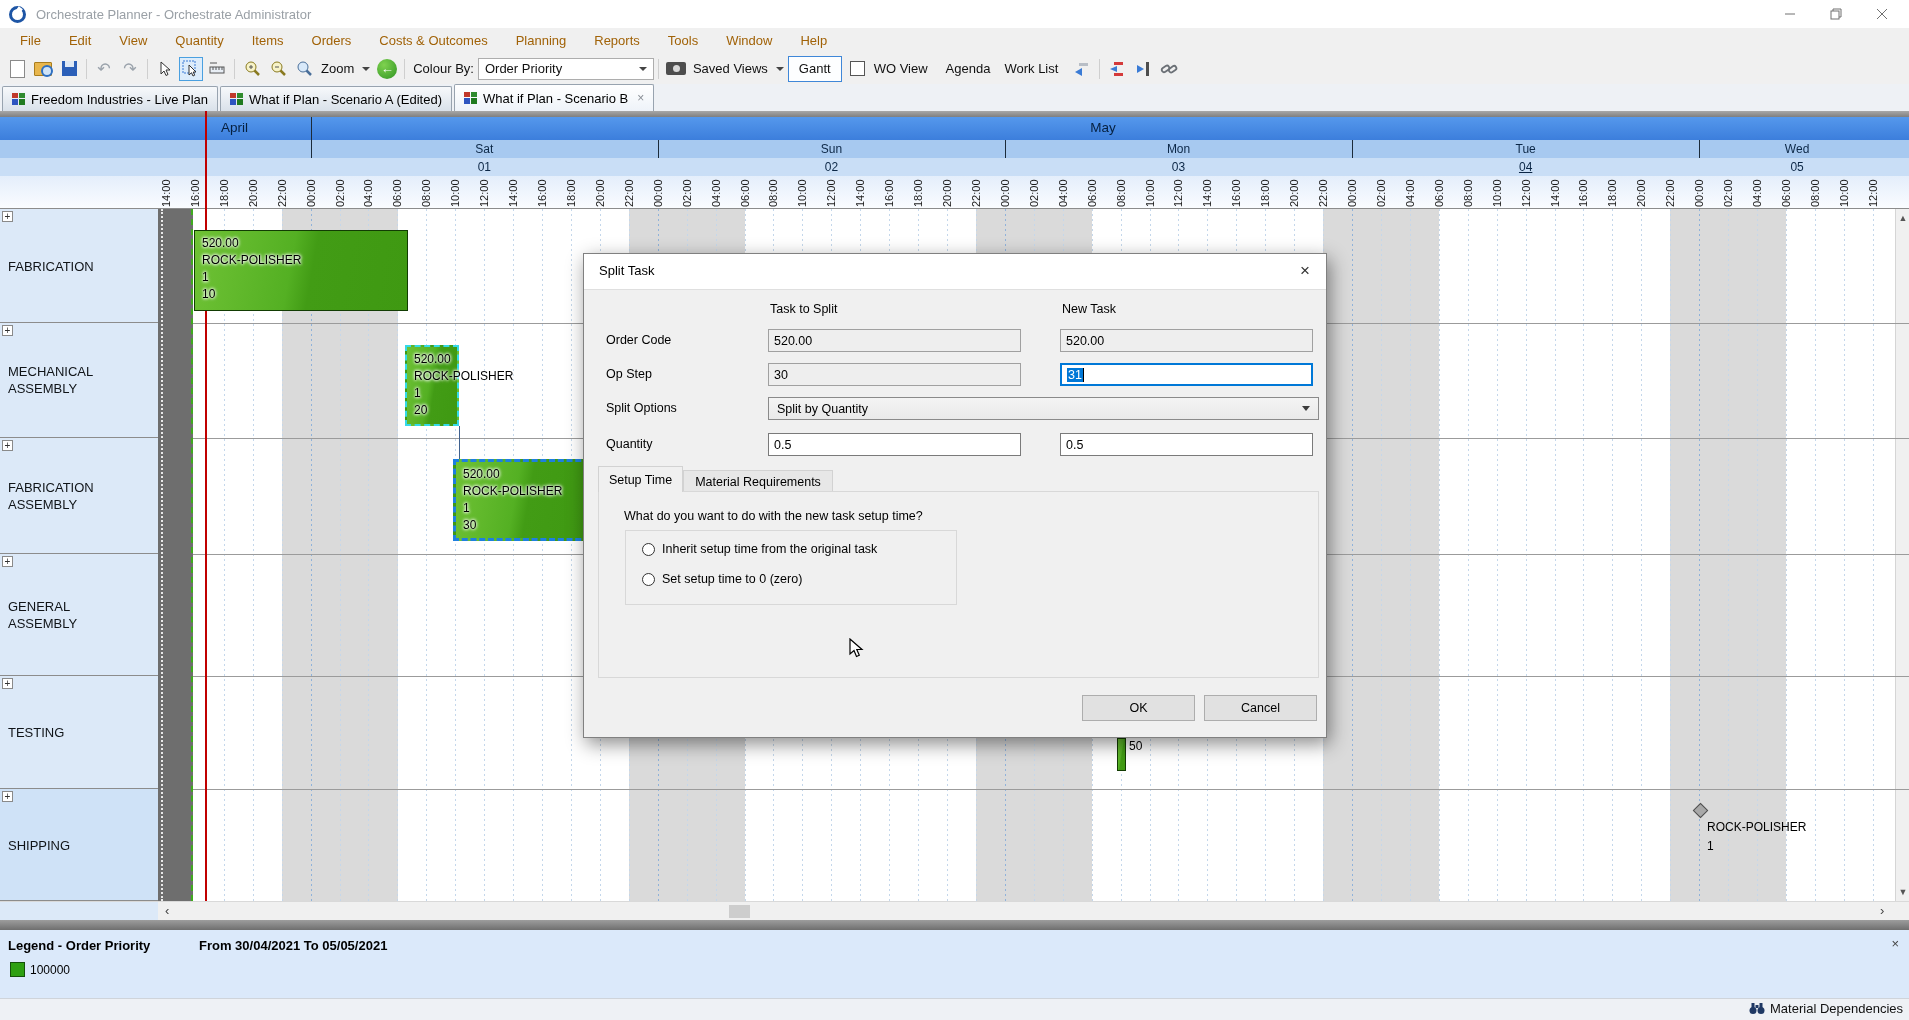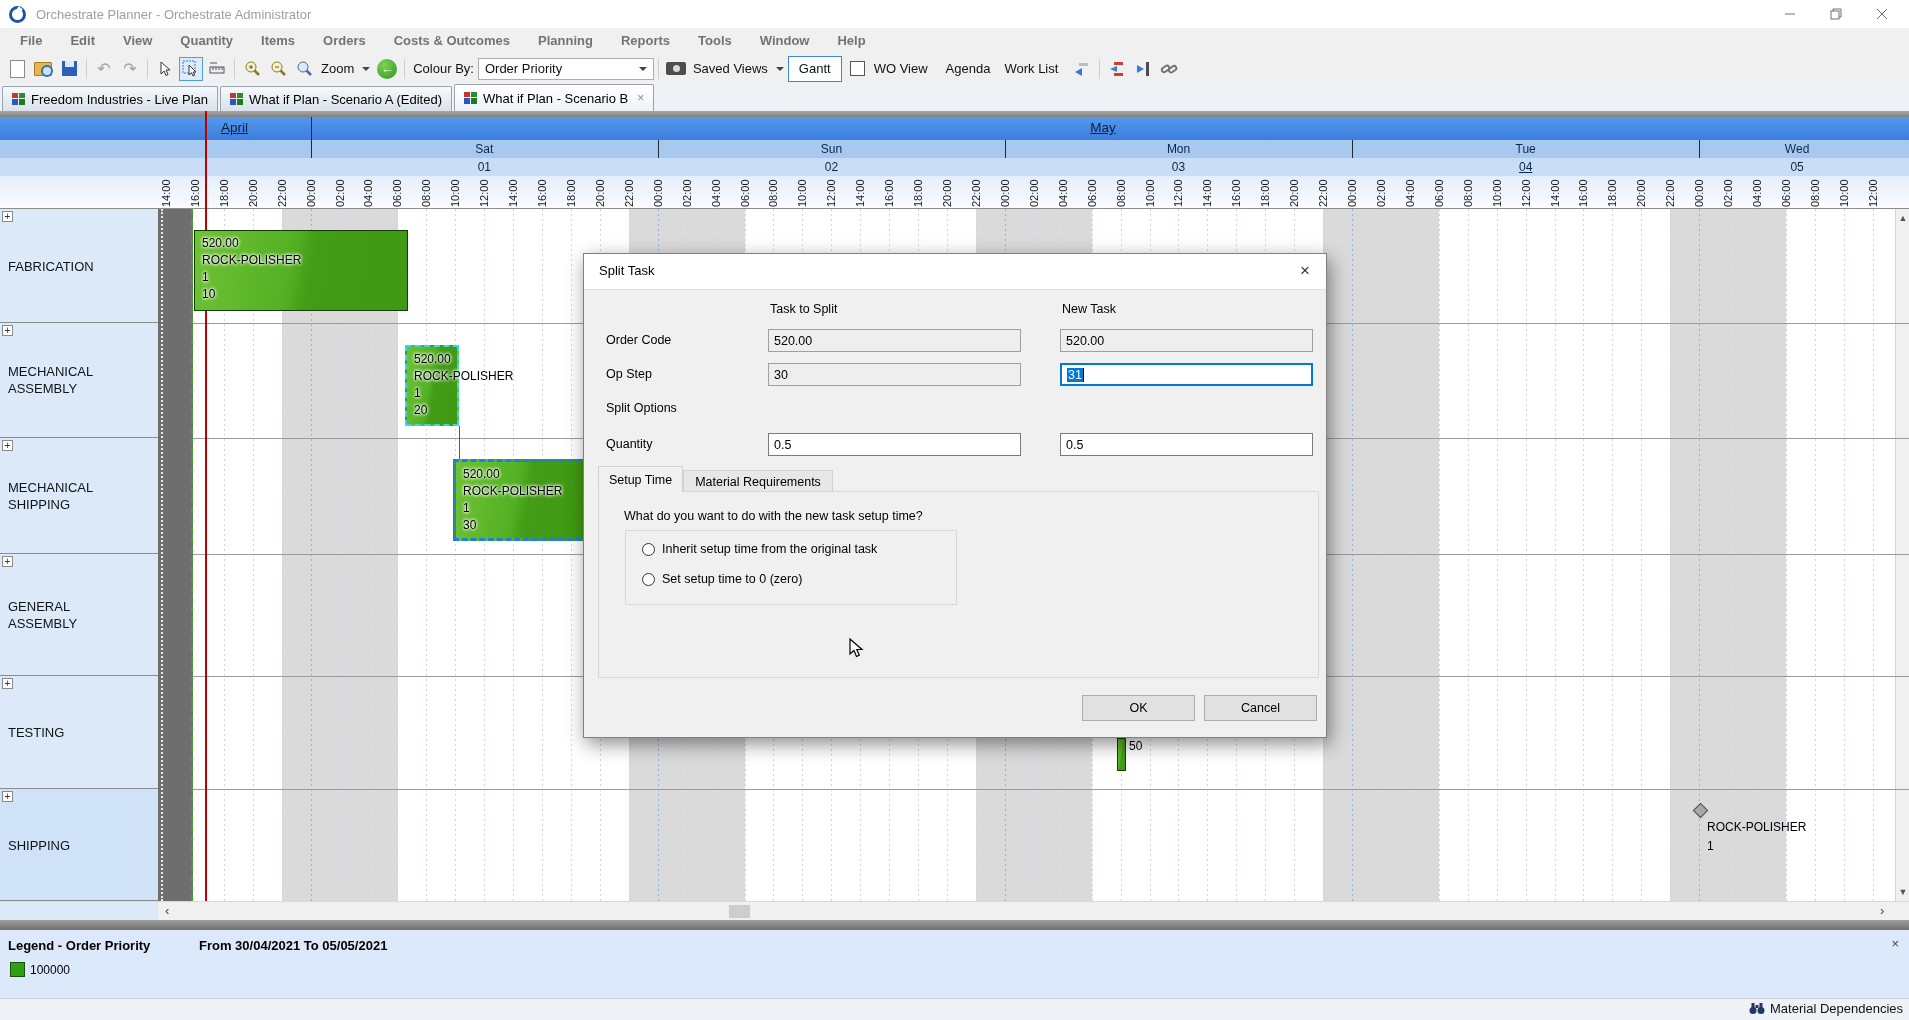--- a/index.html
+++ b/index.html
@@ -11,21 +11,21 @@
   .abs{position:absolute;}
   
   #titlebar{left:0;top:0;width:1909px;height:28px;background:#fff;display:flex;align-items:center;}
   #app-icon{width:17px;height:17px;border-radius:50%;border:3px solid #1d55a5;margin:0 10px 0 9px;box-sizing:border-box;background:#fff;position:relative;}
   #app-icon::after{content:"";position:absolute;left:4px;top:-2px;width:5px;height:8px;background:#fff;transform:rotate(35deg);}
   #title-text{color:#9aa0a6;font-size:13px;}
   .wbtn{width:46px;height:28px;display:flex;align-items:center;justify-content:center;color:#707070;}
   #win-controls{position:absolute;right:4px;top:0;display:flex;}
   
   #menubar{left:0;top:28px;width:1909px;height:25px;background:#f0f0f0;display:flex;align-items:center;padding-left:6px;box-sizing:border-box;}
-  .menu-item{padding:3px 14px;font-size:13px;color:#737373;font-weight:bold;}
+  .menu-item{padding:3px 14px;font-size:13px;color:#a16207;}
   
   #toolbar{left:0;top:53px;width:1909px;height:31px;background:#f0f0f0;display:flex;align-items:center;padding-left:4px;box-sizing:border-box;font-size:13px;color:#111;}
   .tbtn{height:24px;min-width:24px;display:flex;align-items:center;justify-content:center;margin:0 1px;border:1px solid transparent;box-sizing:border-box;}
   .tbtn.selected{border:1px solid #4aa0e0;background:#dcecfb;}
   .tsep{width:1px;height:20px;background:#cfcfcf;margin:0 4px;}
   .tlabel{margin:8px 4px;}
   .caret{width:0;height:0;border-left:4px solid transparent;border-right:4px solid transparent;border-top:4px solid #444;margin:0 4px;}
   #colourby-combo{width:176px;height:22px;background:#fff;border:1px solid #adadad;display:flex;align-items:center;justify-content:space-between;padding:0 6px;box-sizing:border-box;}
   #gantt-btn{border:1px solid #3f87d8;background:#fdfeff;padding:1px 10px;height:22px;display:flex;align-items:center;}
   .checkbox{width:13px;height:13px;border:1px solid #555;background:#fff;margin:0 5px 0 8px;}
@@ -42,21 +42,21 @@
   
   #tabsrow{left:0;top:84px;width:1909px;height:27px;background:#eef1f5;display:flex;align-items:flex-end;padding-left:2px;box-sizing:border-box;}
   .doc-tab{height:24px;display:flex;align-items:center;padding:0 9px;border:1px solid #98a3af;border-bottom:none;background:linear-gradient(#f7f9fb,#d9e1ea);margin-right:2px;font-size:13px;white-space:nowrap;border-top-left-radius:2px;border-top-right-radius:2px;}
   .doc-tab.active{height:26px;background:linear-gradient(#ffffff,#eef3f9);}
   .tab-ico{width:13px;height:12px;margin-right:6px;display:grid;grid-template-columns:6px 6px;grid-template-rows:5px 6px;gap:1px;}
   .tab-ico span{display:block;}
   .tab-close{margin-left:9px;color:#8a8f96;font-size:12px;}
   #graystrip{left:0;top:111px;width:1909px;height:6px;background:linear-gradient(#a8a8a8,#7f7f7f);}
   
   #monthrow{left:0;top:117px;width:1909px;height:23px;background:linear-gradient(#5598ec,#3c7edc);}
-  .month-label{position:absolute;top:3px;font-size:13.5px;color:#06203f;transform:translateX(-50%);text-decoration:underline;}
+  .month-label{position:absolute;top:3px;font-size:13.5px;color:#06203f;transform:translateX(-50%);}
   #daynamerow{left:0;top:140px;width:1909px;height:18px;background:#a7c9f0;}
   #daynumrow{left:0;top:158px;width:1909px;height:18px;background:#c9def6;}
   .day-label{position:absolute;top:2px;font-size:12px;color:#0c2746;transform:translateX(-50%);}
   #timerow{left:0;top:176px;width:1909px;height:33px;background:linear-gradient(#e4eefb,#fafcff);border-bottom:1px solid #8c8c8c;box-sizing:border-box;}
   .tick-label{position:absolute;bottom:1px;width:14px;height:31px;font-size:11px;color:#1a1a1a;writing-mode:vertical-rl;transform:rotate(180deg);text-align:left;line-height:14px;}
   .day-boundary{position:absolute;width:1px;background:#1c2b3a;}
   
   #chart{left:0;top:209px;width:1909px;height:692px;background:#fff;overflow:hidden;}
   .night-band{position:absolute;top:0;height:692px;background:#dadada;z-index:1;}
   .gridline{position:absolute;top:0;height:692px;width:1px;z-index:2;background-image:linear-gradient(#c4d7eb 40%,rgba(255,255,255,0) 0%);background-size:1px 5px;}
@@ -464,21 +464,21 @@
       <div class="side-row" style="top: 0px; height: 114px;">
         <div class="expander">+</div>
         <div class="rlabel">FABRICATION</div>
       </div>
       <div class="side-row" style="top: 114px; height: 115px;">
         <div class="expander">+</div>
         <div class="rlabel">MECHANICAL ASSEMBLY</div>
       </div>
       <div class="side-row" style="top: 229px; height: 116px;">
         <div class="expander">+</div>
-        <div class="rlabel">MECHANICAL SHIPPING</div>
+        <div class="rlabel">FABRICATION ASSEMBLY</div>
       </div>
       <div class="side-row" style="top: 345px; height: 122px;">
         <div class="expander">+</div>
         <div class="rlabel">GENERAL ASSEMBLY</div>
       </div>
       <div class="side-row" style="top: 467px; height: 113px;">
         <div class="expander">+</div>
         <div class="rlabel">TESTING</div>
       </div>
       <div class="side-row" style="top: 580px; height: 112px; background: rgb(207, 226, 247);">
@@ -568,20 +568,24 @@
   <div class="dlg-input" style="left:476px;top:75px">520.00</div>
 
   <span class="dlg-label" style="top:113px">Op Step</span>
   <div class="dlg-input" style="left:184px;top:109px">30</div>
   <div class="dlg-input focused" style="left:476px;top:109px">
     <span class="sel-text">31</span>
     <span class="text-caret"></span>
   </div>
 
   <span class="dlg-label" style="top:147px">Split Options</span>
+  <div id="dlg-combo">
+    <span>Split by Quantity</span>
+    <span class="combo-caret"></span>
+  </div>
 
   <span class="dlg-label" style="top:183px">Quantity</span>
   <div class="dlg-input editable" style="left:184px;top:179px">0.5</div>
   <div class="dlg-input editable" style="left:476px;top:179px">0.5</div>
 
   <div class="dlg-tab" id="tab-setup">Setup Time</div>
   <div class="dlg-tab" id="tab-material">Material Requirements</div>
   <div id="dlg-panel"></div>
   <span id="dlg-question">What do you want to do with the new task setup time?</span>
   <div id="dlg-group"></div>

